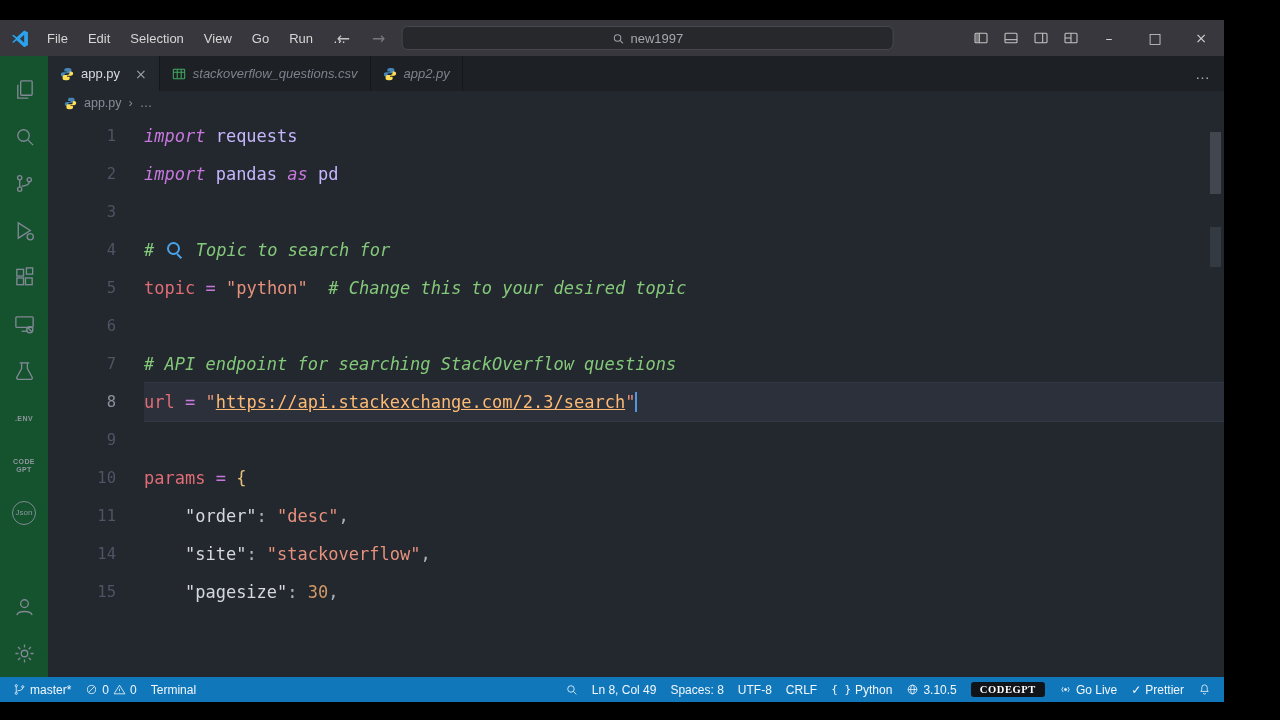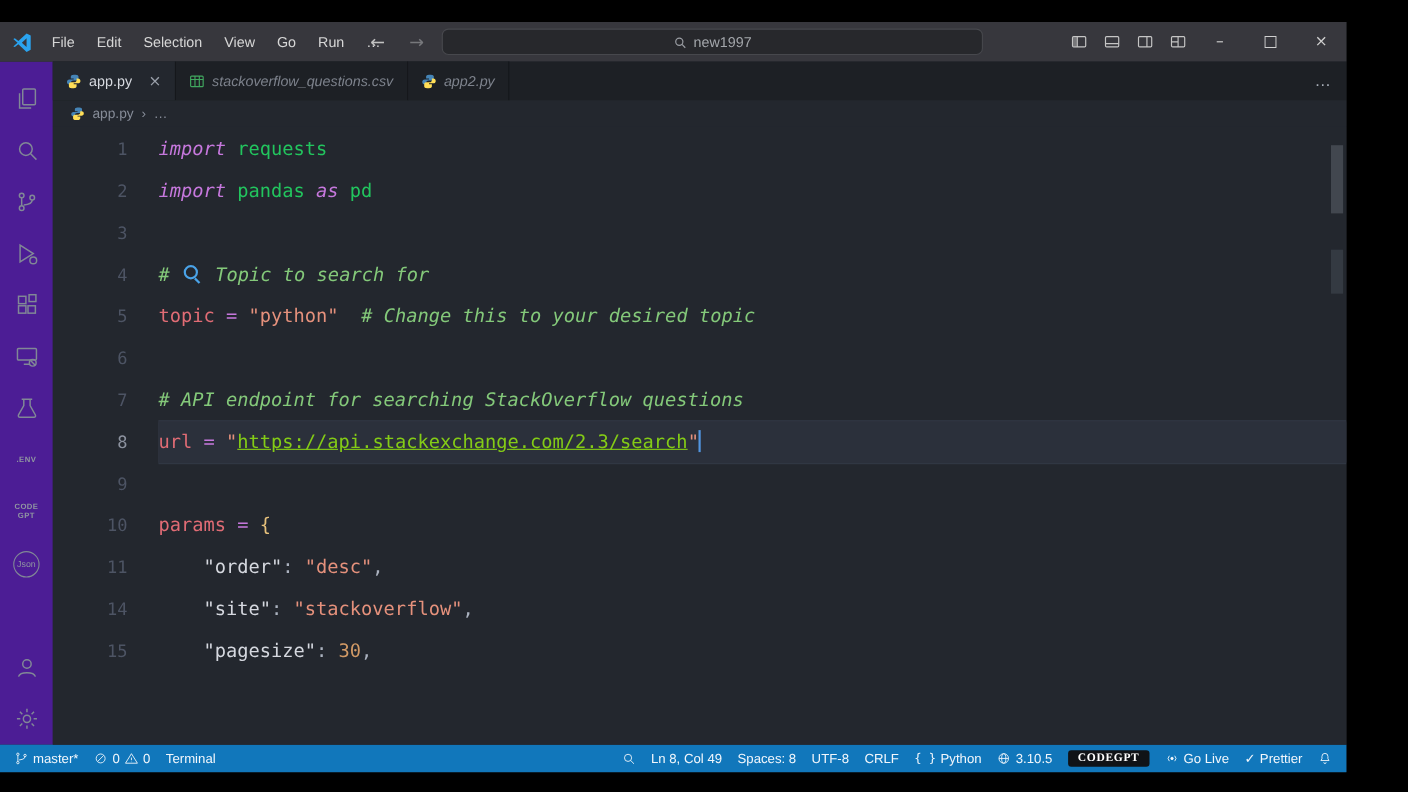--- a/index.html
+++ b/index.html
@@ -27,21 +27,21 @@
   .tb-right { margin-left:auto; display:flex; align-items:center; height:36px; }
   .tb-icon { width:30px; height:28px; display:flex; align-items:center; justify-content:center; color:#c5c5c5; }
   .tb-icon svg { width:16px; height:16px; }
   .win-ctl { width:46px; height:36px; display:flex; align-items:center; justify-content:center;
     color:#d0d0d0; font-size:14px; font-family:"DejaVu Sans",sans-serif; }
   .layout-drop { display:flex; align-items:center; gap:2px; margin-right:120px; color:#c5c5c5; }
   .chev { font-size:9px; color:#bdbdbd; }
 
   
   .main { flex:1; display:flex; min-height:0; }
-  .activitybar { width:48px; background:#4c1d95; flex:none; display:flex; flex-direction:column;
+  .activitybar { width:48px; background:#14532d; flex:none; display:flex; flex-direction:column;
     align-items:center; padding-top:10px; }
   .ab-item { width:48px; height:47px; display:flex; align-items:center; justify-content:center;
     color:#818896; flex:none; }
   .ab-item svg { width:23px; height:23px; stroke:#818896; fill:none; stroke-width:1.4; }
   .ab-text { font-size:7px; font-weight:bold; color:#9096a1; letter-spacing:.4px; text-align:center; line-height:8px; }
   .ab-json { width:24px; height:24px; border:1.5px solid #818896; border-radius:50%;
     display:flex; align-items:center; justify-content:center; font-size:8px; color:#9096a1; }
   .ab-spacer { flex:1; }
 
   .editor-col { flex:1; display:flex; flex-direction:column; min-width:0; }
@@ -65,24 +65,24 @@
   .code { flex:1; position:relative; overflow:hidden; background:#23272e; padding-top:2px; }
   .code-line { display:flex; height:38px; line-height:38px;
     font-family:"DejaVu Sans Mono", monospace; font-size:17px; white-space:pre; }
   .line-num { width:96px; padding-right:28px; text-align:right; color:#4d5464;
     font-size:15.5px; flex:none; }
   .code-line.active .line-num { color:#8b919e; }
   .line-body { flex:1; white-space:pre; color:#abb2bf; }
   .code-line.active .line-body { background:#2b303b; box-shadow:0 -1px 0 #323845, 0 1px 0 #323845; }
 
   .tok-kw { color:#c678dd; font-style:italic; }
-  .tok-pl { color:#22c55e; }
+  .tok-pl { color:#c4b5fd; }
   .tok-cm { color:#84c97a; font-style:italic; }
   .tok-str { color:#e5917c; }
-  .tok-link { color:#84cc16; text-decoration:underline; }
+  .tok-link { color:#fdba74; text-decoration:underline; }
   .tok-key { color:#d5d8df; }
   .tok-var { color:#e06c75; }
   .tok-op { color:#c678dd; }
   .tok-num { color:#d19a66; }
   .tok-br { color:#e5c07b; }
   .tok-pu { color:#abb2bf; }
   .tok-glyph-search { display:inline-block; width:19px; height:17px; position:relative; margin:0 1px; vertical-align:-2px; }
   .tok-glyph-search::before { content:""; position:absolute; left:2px; top:1px; width:9px; height:9px;
     border:2.2px solid #4aa3e8; border-radius:50%; }
   .tok-glyph-search::after { content:""; position:absolute; left:12px; top:12px; width:6px; height:2.4px;

